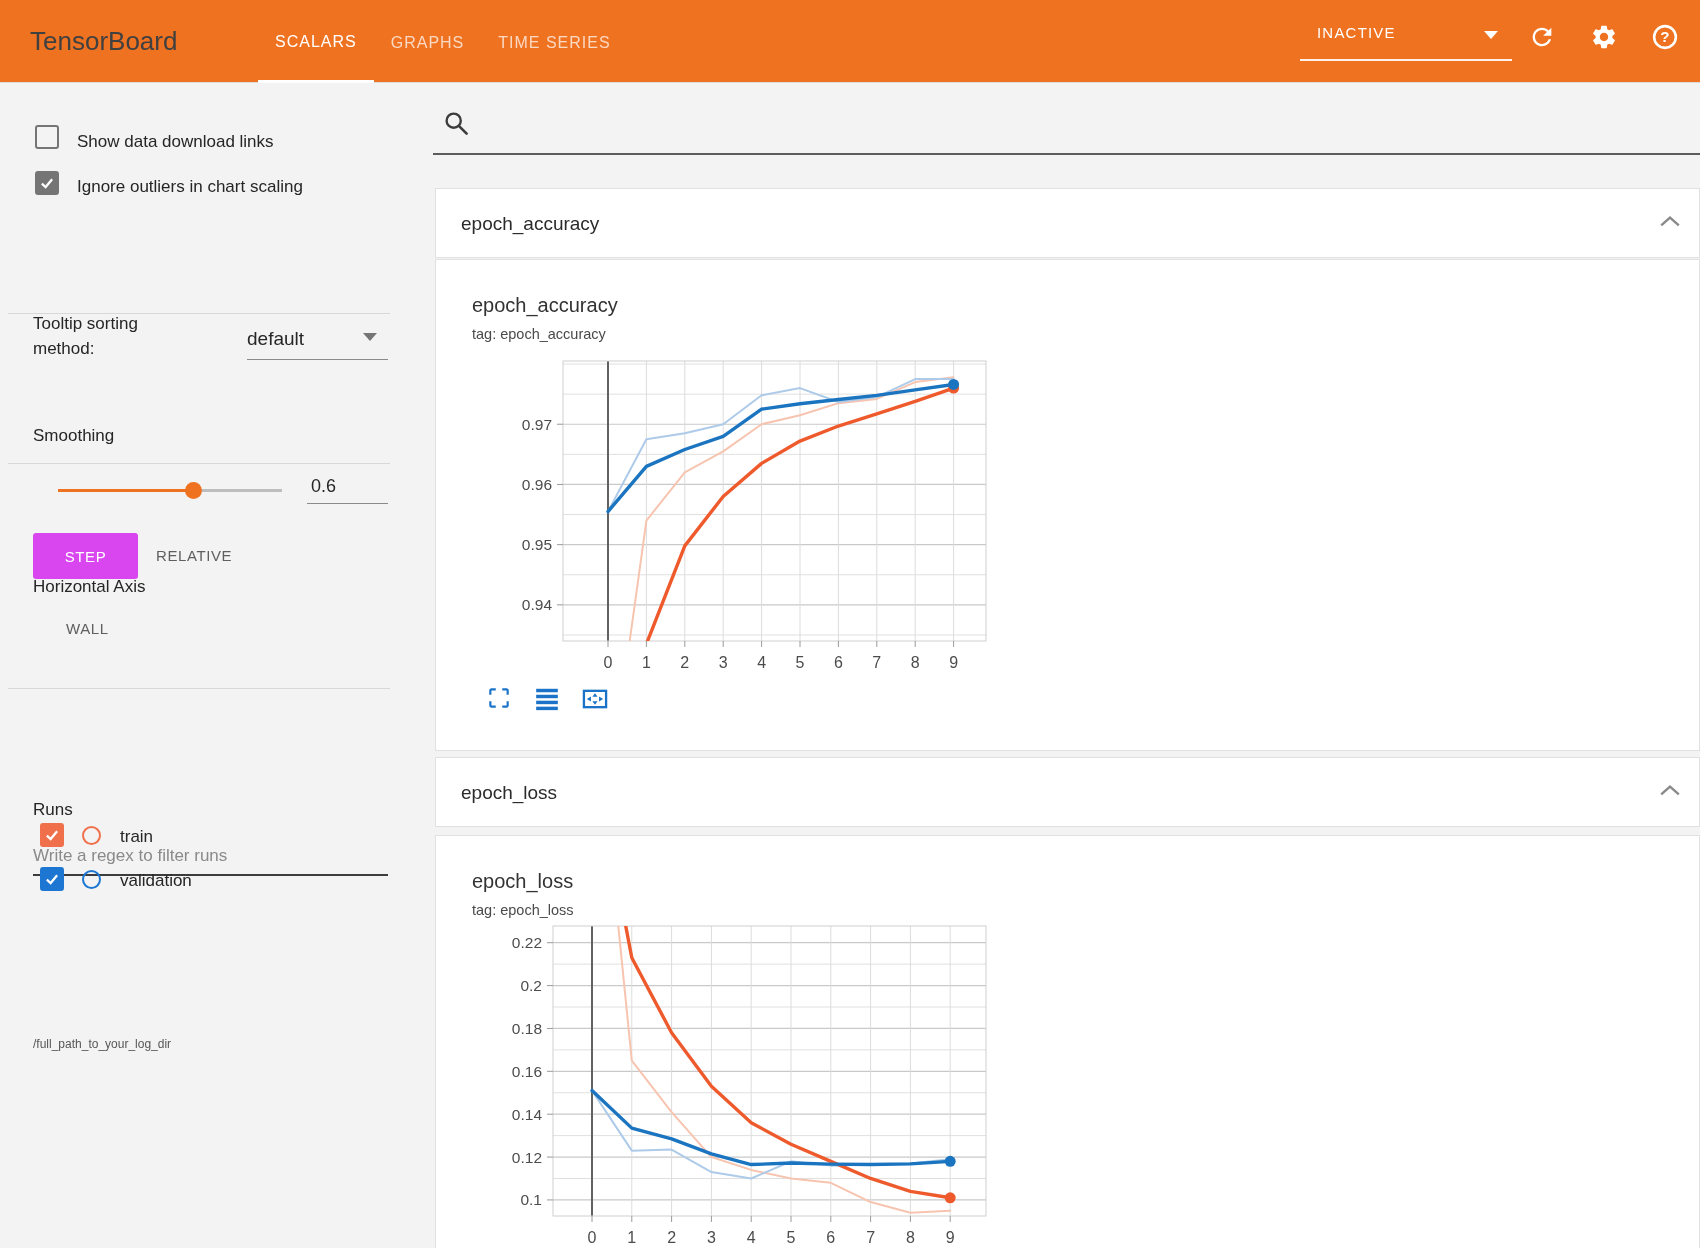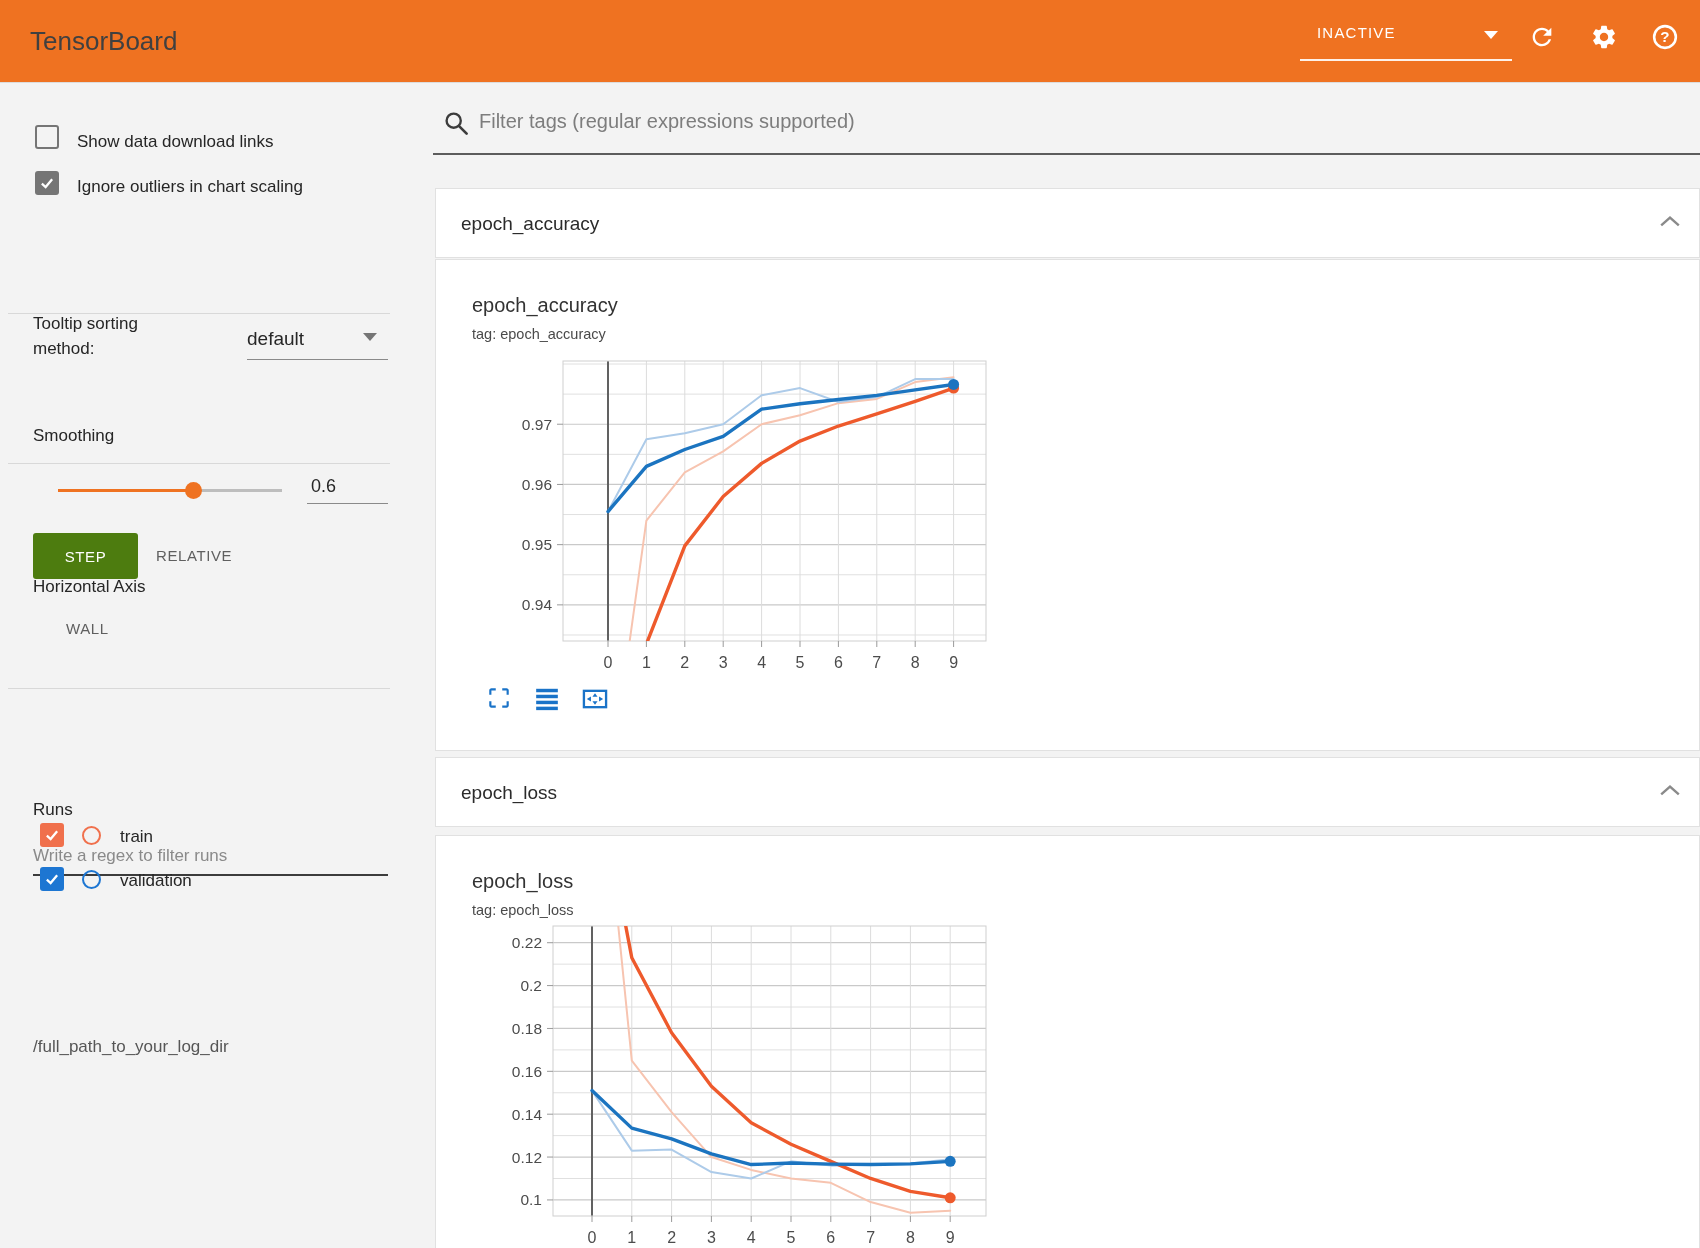--- a/index.html
+++ b/index.html
@@ -21,38 +21,38 @@
 
   
   #sidebar{position:absolute;left:0;top:83px;width:400px;height:1165px;background:#f3f3f3;padding-left:47px;}
   .sb-divider{position:absolute;left:8px;width:382px;height:1px;background:#d8d8d8;}
   .cbox{position:absolute;width:24px;height:24px;border-radius:3px;}
   .cbox.unchecked{border:2px solid #757575;background:transparent;}
   .cbox.gray{background:#757575;}
   .cbox svg{position:absolute;left:3px;top:4px;}
   .sb-label{position:absolute;font-size:17px;color:#262626;}
   .ring{position:absolute;width:19px;height:19px;border-radius:50%;background:transparent;}
-  .sb-btn-gray{position:absolute;background:#4d7c0f;color:#fff;border:none;border-radius:3px;font-size:15px;letter-spacing:0.6px;cursor:pointer;}
+  .sb-btn-gray{position:absolute;background:#d946ef;color:#fff;border:none;border-radius:3px;font-size:15px;letter-spacing:0.6px;cursor:pointer;}
   .sb-txtbtn{position:absolute;color:#5f5f5f;font-size:15px;letter-spacing:0.6px;cursor:pointer;background:none;border:none;}
   #tooltip-label{position:absolute;left:33px;top:228px;width:160px;font-size:17px;color:#262626;line-height:25px;}
   #tooltip-value{position:absolute;left:247px;top:245px;font-size:19px;color:#262626;cursor:pointer;}
   #tooltip-caret{position:absolute;left:363px;top:250px;width:0;height:0;border-left:7px solid transparent;border-right:7px solid transparent;border-top:8px solid #757575;}
   #tooltip-underline{position:absolute;left:247px;top:276px;width:141px;height:1px;background:#8a8a8a;}
   #smoothing-label{position:absolute;left:33px;top:343px;font-size:17px;color:#262626;}
   #slider{position:absolute;left:58px;top:395px;width:224px;height:24px;cursor:pointer;}
   #slider-track{position:absolute;left:0;top:11px;width:224px;height:3px;background:#bdbdbd;}
   #slider-fill{position:absolute;left:0;top:11px;width:135px;height:3px;background:#ef7221;}
   #slider-knob{position:absolute;left:127px;top:4px;width:17px;height:17px;border-radius:50%;background:#ef7221;}
   #smoothing-value{position:absolute;left:307px;top:393px;width:81px;border:none;outline:none;background:transparent;font-size:18px;color:#262626;border-bottom:1px solid #8a8a8a;padding:0 0 6px 4px;}
   #haxis-label{position:absolute;left:33px;top:494px;font-size:17px;color:#262626;}
   #runs-label{position:absolute;left:33px;top:717px;font-size:17px;color:#262626;}
   #runs-filter{position:absolute;left:33px;top:763px;width:355px;border:none;outline:none;background:transparent;font-size:17px;color:#262626;border-bottom:2px solid #3c3c3c;padding:0 0 8px 0;}
   #runs-filter::placeholder{color:#8a8a8a;}
   #toggle-all{position:absolute;left:35px;top:900px;width:350px;height:41px;background:#e2e2e2;color:#5f5f5f;border:none;border-radius:2px;font-size:15px;letter-spacing:0.6px;cursor:pointer;}
-  #log-dir{position:absolute;left:33px;top:954px;font-size:17px;color:#565656;}
+  #log-dir{position:absolute;left:33px;top:954px;font-size:12px;color:#565656;}
 
   
   #main{position:absolute;left:400px;top:83px;width:1300px;height:1165px;}
   #search-icon{position:absolute;left:43px;top:27px;width:27px;height:27px;}
   #filter-input{position:absolute;left:77px;top:26px;width:1200px;border:none;outline:none;background:transparent;font-size:20px;color:#262626;}
   #filter-input::placeholder{color:#7d7d7d;}
   #filter-underline{position:absolute;left:33px;top:70px;width:1267px;height:2px;background:#5c5c5c;}
   .hcard{position:absolute;left:35px;width:1265px;height:70px;background:#fff;border:1px solid #e1e1e1;}
   .hcard-title{position:absolute;left:25px;top:0;height:70px;line-height:70px;font-size:19px;color:#2b2b2b;}
   .hcard-chevron{position:absolute;right:18px;top:24px;width:22px;height:16px;cursor:pointer;}
@@ -65,20 +65,25 @@
   #acc-actions{position:absolute;left:46px;top:422px;display:flex;gap:14px;}
   .chart-action{width:34px;height:34px;border:none;background:transparent;padding:3px;cursor:pointer;}
 </style>
 </head>
 <body>
 
 <div id="app">
 
   <div id="header">
     <div id="app-title">TensorBoard</div>
+    <div id="tabs">
+      <div class="tab active">SCALARS</div>
+      <div class="tab">GRAPHS</div>
+      <div class="tab">TIME SERIES</div>
+    </div>
     <div id="status-select">
       <span id="status-label">INACTIVE</span>
       <span id="status-caret"></span>
       <span id="status-underline"></span>
     </div>
     <svg id="icon-refresh" class="hdr-icon" viewBox="0 0 24 24">
       <path fill="#fff" d="M17.65 6.35C16.2 4.9 14.21 4 12 4c-4.42 0-7.99 3.58-7.99 8s3.57 8 7.99 8c3.73 0 6.84-2.55 7.73-6h-2.08c-.82 2.33-3.04 4-5.65 4-3.31 0-6-2.69-6-6s2.69-6 6-6c1.66 0 3.14.69 4.22 1.78L13 11h7V4l-2.35 2.35z"></path>
     </svg>
     <svg id="icon-gear" class="hdr-icon" viewBox="0 0 24 24">
       <path fill="#fff" d="M19.14 12.94c.04-.3.06-.61.06-.94 0-.32-.02-.64-.07-.94l2.03-1.58c.18-.14.23-.41.12-.61l-1.92-3.32c-.12-.22-.37-.29-.59-.22l-2.39.96c-.5-.38-1.03-.7-1.62-.94l-.36-2.54c-.04-.24-.24-.41-.48-.41h-3.84c-.24 0-.43.17-.47.41l-.36 2.54c-.59.24-1.13.57-1.62.94l-2.39-.96c-.22-.08-.47 0-.59.22L2.74 8.87c-.12.21-.08.47.12.61l2.03 1.58c-.05.3-.09.63-.09.94s.02.64.07.94l-2.03 1.58c-.18.14-.23.41-.12.61l1.92 3.32c.12.22.37.29.59.22l2.39-.96c.5.38 1.03.7 1.62.94l.36 2.54c.05.24.24.41.48.41h3.84c.24 0 .44-.17.47-.41l.36-2.54c.59-.24 1.13-.56 1.62-.94l2.39.96c.22.08.47 0 .59-.22l1.92-3.32c.12-.22.07-.47-.12-.61l-2.01-1.58zM12 15.6c-1.98 0-3.6-1.62-3.6-3.6s1.62-3.6 3.6-3.6 3.6 1.62 3.6 3.6-1.62 3.6-3.6 3.6z"></path>
@@ -144,21 +149,20 @@
     <div class="sb-label" style="left:120px;top:788px;">validation</div>
 
     <div id="log-dir">/full_path_to_your_log_dir</div>
   </div>
 
   <div id="main">
     <svg id="search-icon" viewBox="0 0 24 24">
       <circle cx="9.5" cy="9.5" r="6.3" fill="none" stroke="#3c3c3c" stroke-width="2.1"></circle>
       <line x1="14.3" y1="14.3" x2="21" y2="21" stroke="#3c3c3c" stroke-width="2.4" stroke-linecap="round"></line>
     </svg>
-    <input id="filter-input" placeholder="Filter tags (regular expressions supported)" style="">
     <div id="filter-underline"></div>
 
     <div class="hcard" id="card-acc-header">
       <div class="hcard-title">epoch_accuracy</div>
       <svg class="hcard-chevron" viewBox="0 0 20 12">
         <polyline points="2,10 10,3 18,10" fill="none" stroke="#8a8a8a" stroke-width="2.2"></polyline>
       </svg>
     </div>
 
     <div class="ccard" id="card-acc">

